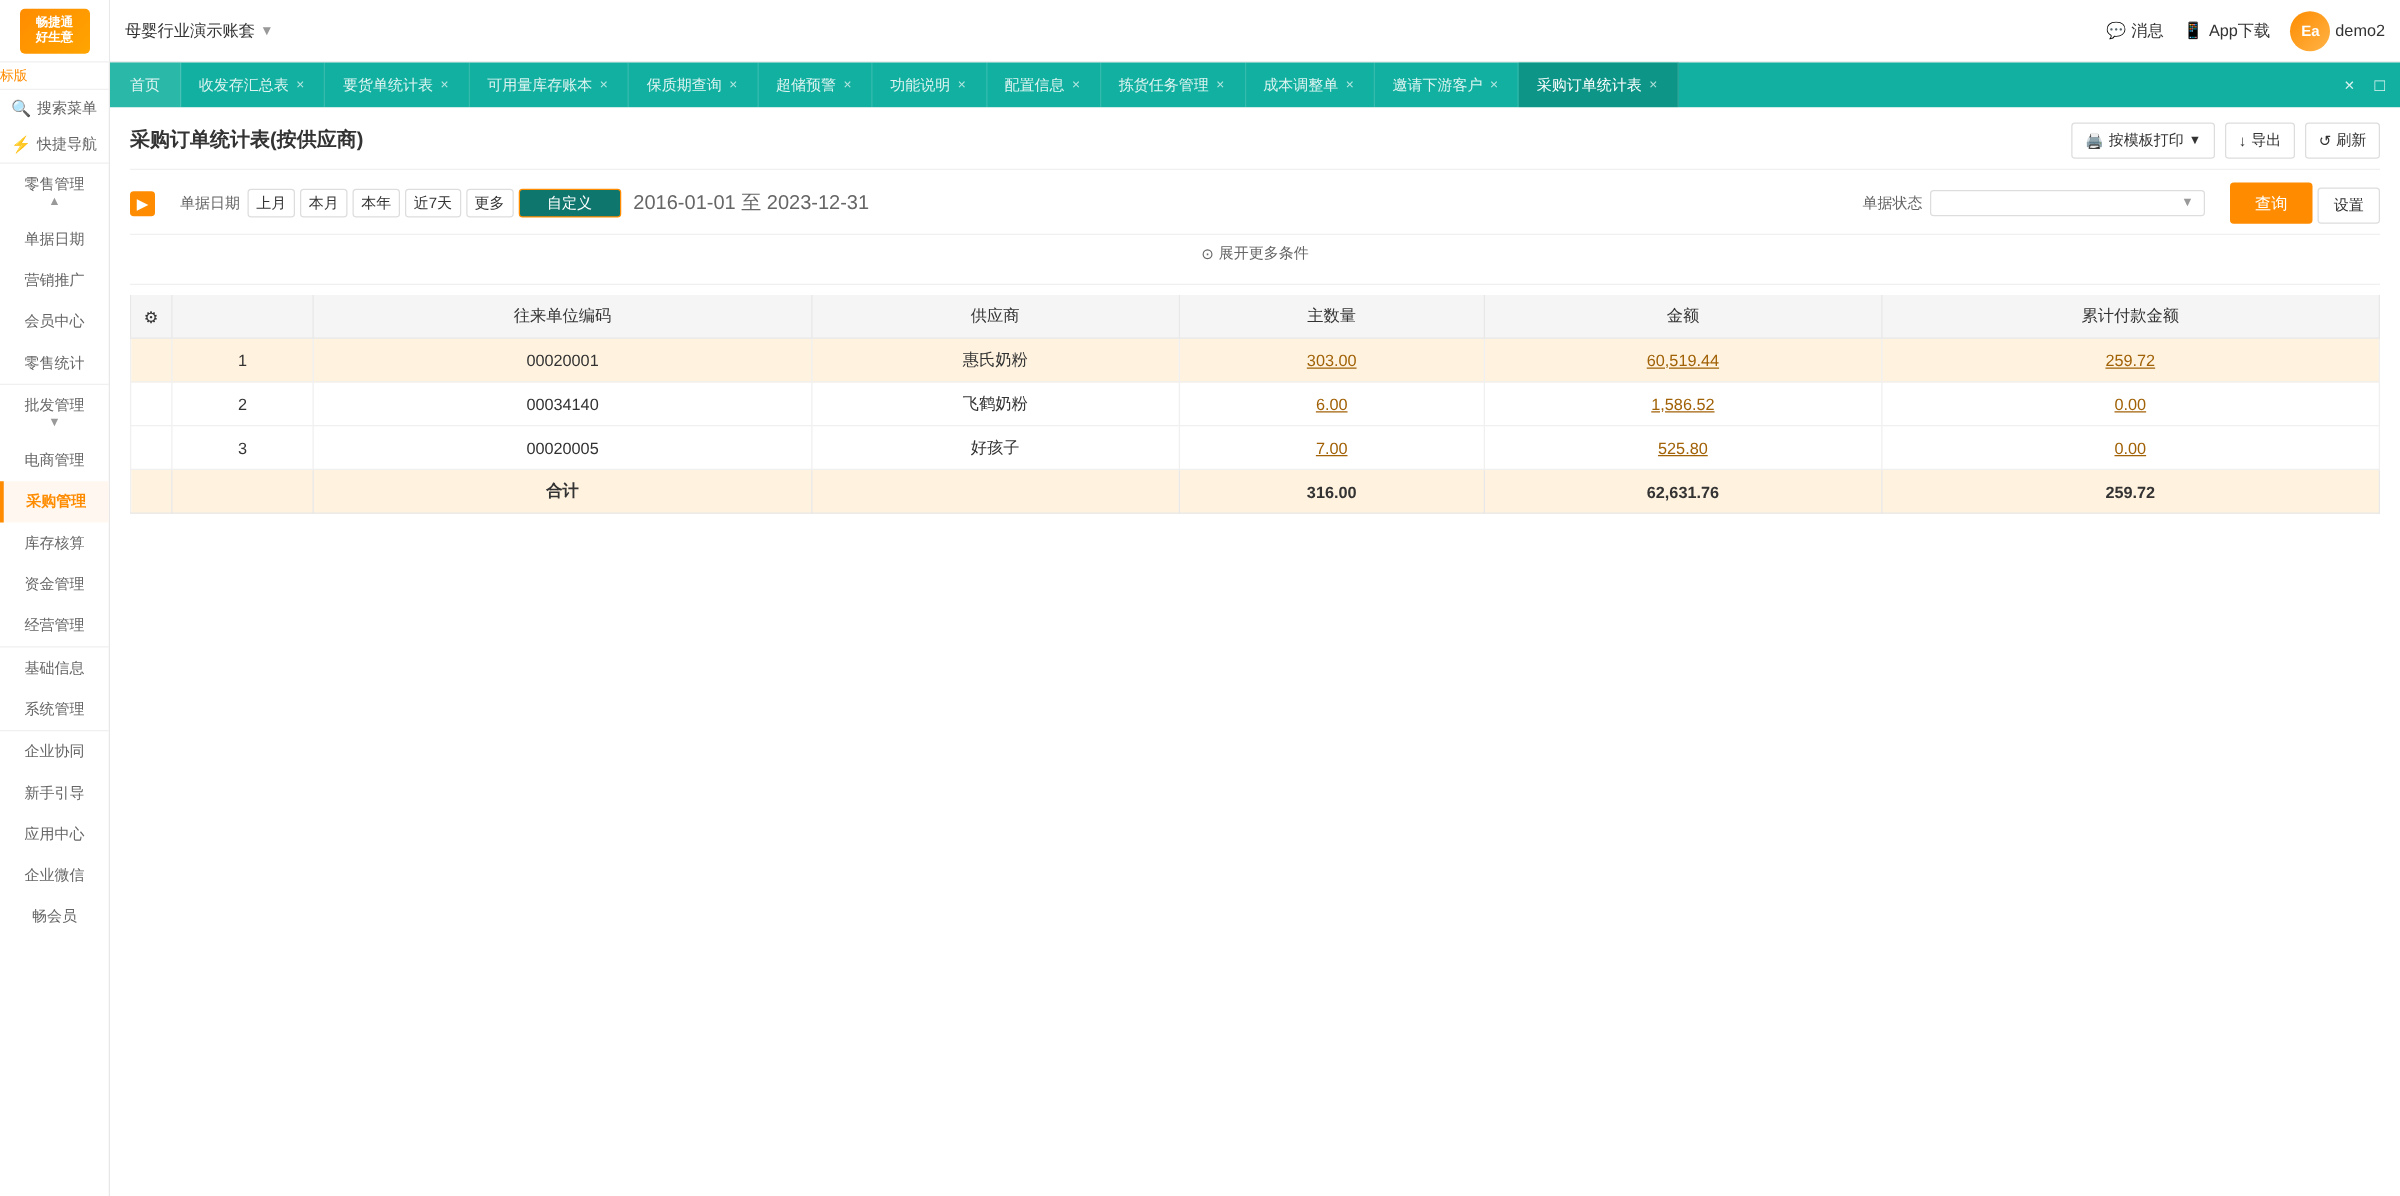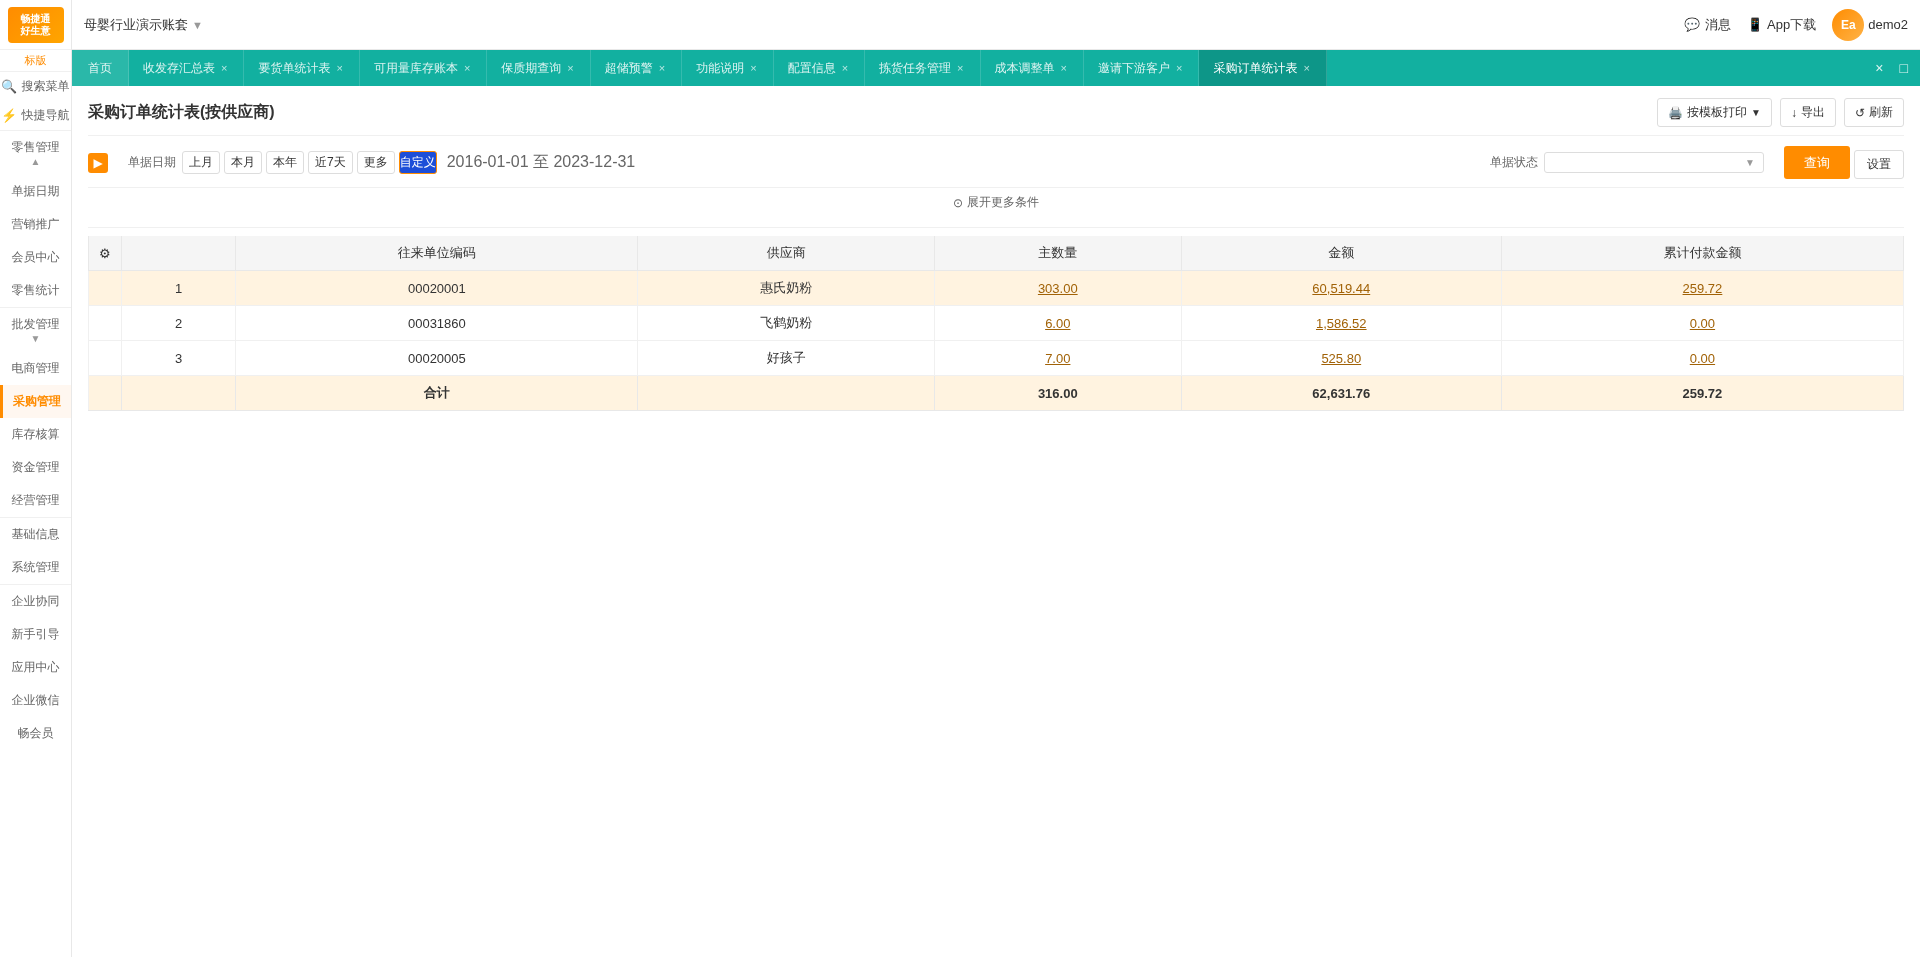--- a/index.html
+++ b/index.html
@@ -1,19 +1,19 @@
 <!DOCTYPE html>
 <html><head>
   <meta charset="utf-8">
   <style>
     * { box-sizing: border-box; margin: 0; padding: 0; font-family: 'Microsoft YaHei', '微软雅黑', Arial, sans-serif; }
     body { display: flex; height: 957px; overflow: hidden; background: #f5f5f5; font-size: 13px; }
 
     
-    .sidebar { width: 72px; background: #fff; border-right: 1px solid #e8e8e8; display: flex; flex-direction: column; flex-shrink: 0; }
+    .sidebar { width: 88px; background: #fff; border-right: 1px solid #e8e8e8; display: flex; flex-direction: column; flex-shrink: 0; }
     .sidebar-logo { height: 50px; display: flex; align-items: center; justify-content: center; background: #fff; border-bottom: 1px solid #f0f0f0; }
     .sidebar-logo-img { width: 56px; height: 36px; background: linear-gradient(135deg, #ff8c00, #ffa500); border-radius: 4px; display: flex; align-items: center; justify-content: center; }
     .sidebar-logo-text { color: white; font-size: 10px; font-weight: bold; text-align: center; line-height: 1.2; }
     .sidebar-search-item { display: flex; align-items: center; justify-content: center; padding: 6px 0; cursor: pointer; color: #666; font-size: 12px; }
     .sidebar-nav-item { display: flex; align-items: center; justify-content: center; padding: 8px 0; cursor: pointer; color: #666; font-size: 12px; flex-direction: column; }
     .sidebar-nav-item.active { color: #ff8c00; background: #fff7f0; }
     .sidebar-nav-item.with-arrow { flex-direction: column; justify-content: center; padding: 8px 10px; }
     .nav-arrow { font-size: 10px; color: #999; }
     .nav-label { font-size: 12px; }
 
@@ -50,21 +50,21 @@
     .btn-export { display: flex; align-items: center; gap: 4px; padding: 5px 10px; border: 1px solid #ddd; background: #fff; border-radius: 3px; cursor: pointer; font-size: 12px; color: #333; }
     .btn-refresh { display: flex; align-items: center; gap: 4px; padding: 5px 10px; border: 1px solid #ddd; background: #fff; border-radius: 3px; cursor: pointer; font-size: 12px; color: #333; }
 
     
     .filter-section { padding: 10px 0; border-bottom: 1px solid #f0f0f0; }
     .filter-row { display: flex; align-items: center; gap: 12px; flex-wrap: wrap; }
     .filter-item { display: flex; align-items: center; gap: 6px; }
     .filter-label { color: #666; font-size: 12px; white-space: nowrap; }
     .filter-date-shortcuts { display: flex; align-items: center; gap: 4px; }
     .date-shortcut { padding: 2px 6px; border: 1px solid #ddd; border-radius: 3px; cursor: pointer; font-size: 12px; color: #333; background: #fff; }
-    .date-shortcut.custom { background: #1d4ed8; color: #fff; border-color: #ff8c00; border-radius: 3px; padding: 2px 0; }
+    .date-shortcut.custom { background: #0f766e; color: #fff; border-color: #ff8c00; border-radius: 3px; padding: 2px 22px; }
     .date-range { font-size: 16px; color: #666; margin-left: 4px; }
     .filter-select { display: flex; align-items: center; gap: 4px; border: 1px solid #ddd; border-radius: 3px; padding: 4px 8px; background: #fff; cursor: pointer; min-width: 200px; }
     .filter-select-text { flex: 1; color: #999; font-size: 12px; }
     .filter-input { border: 1px solid #ddd; border-radius: 3px; padding: 4px 8px; font-size: 12px; color: #333; flex: 1; min-width: 200px; }
     .filter-more { display: flex; align-items: center; justify-content: center; gap: 4px; padding: 6px 0; cursor: pointer; color: #666; font-size: 12px; border-top: 1px solid #f0f0f0; margin-top: 8px; }
     .btn-query { padding: 6px 20px; background: #ff8c00; color: #fff; border: none; border-radius: 3px; cursor: pointer; font-size: 13px; }
     .btn-settings { padding: 5px 12px; background: #fff; color: #333; border: 1px solid #ddd; border-radius: 3px; cursor: pointer; font-size: 12px; margin-top: 4px; }
     .filter-expand-arrow { background: #ff8c00; color: #fff; border: none; border-radius: 3px; width: 20px; height: 20px; cursor: pointer; display: flex; align-items: center; justify-content: center; font-size: 12px; margin-right: 8px; }
 
     
@@ -90,21 +90,21 @@
   </style>
 </head>
 <body>
 
 <div class="sidebar">
   <div class="sidebar-logo">
     <div class="sidebar-logo-img">
       <div class="sidebar-logo-text">畅捷通<br>好生意</div>
     </div>
   </div>
-  <div style="text-align:center;font-size:11px;color:#ff8c00;padding:3px 0;border-bottom:1px solid #f0f0f0;">标版</div>
+  <div style="text-align:left;font-size:11px;color:#ff8c00;padding:3px 0;border-bottom:1px solid #f0f0f0;">标版</div>
 
   <div class="sidebar-search-item">
     <span style="font-size:13px;margin-right:4px;">🔍</span>
     <span>搜索菜单</span>
   </div>
   <div class="sidebar-search-item">
     <span style="font-size:13px;margin-right:4px;">⚡</span>
     <span>快捷导航</span>
   </div>
 
@@ -325,21 +325,21 @@
               <td class="row-index">1</td>
               <td>00020001</td>
               <td>惠氏奶粉</td>
               <td><span class="link-text">303.00</span></td>
               <td><span class="link-text">60,519.44</span></td>
               <td><span class="link-text">259.72</span></td>
             </tr>
             <tr>
               <td></td>
               <td class="row-index">2</td>
-              <td>00031860</td>
+              <td>00034140</td>
               <td>飞鹤奶粉</td>
               <td><span class="link-text">6.00</span></td>
               <td><span class="link-text">1,586.52</span></td>
               <td><span class="link-text">0.00</span></td>
             </tr>
             <tr>
               <td></td>
               <td class="row-index">3</td>
               <td>00020005</td>
               <td>好孩子</td>

